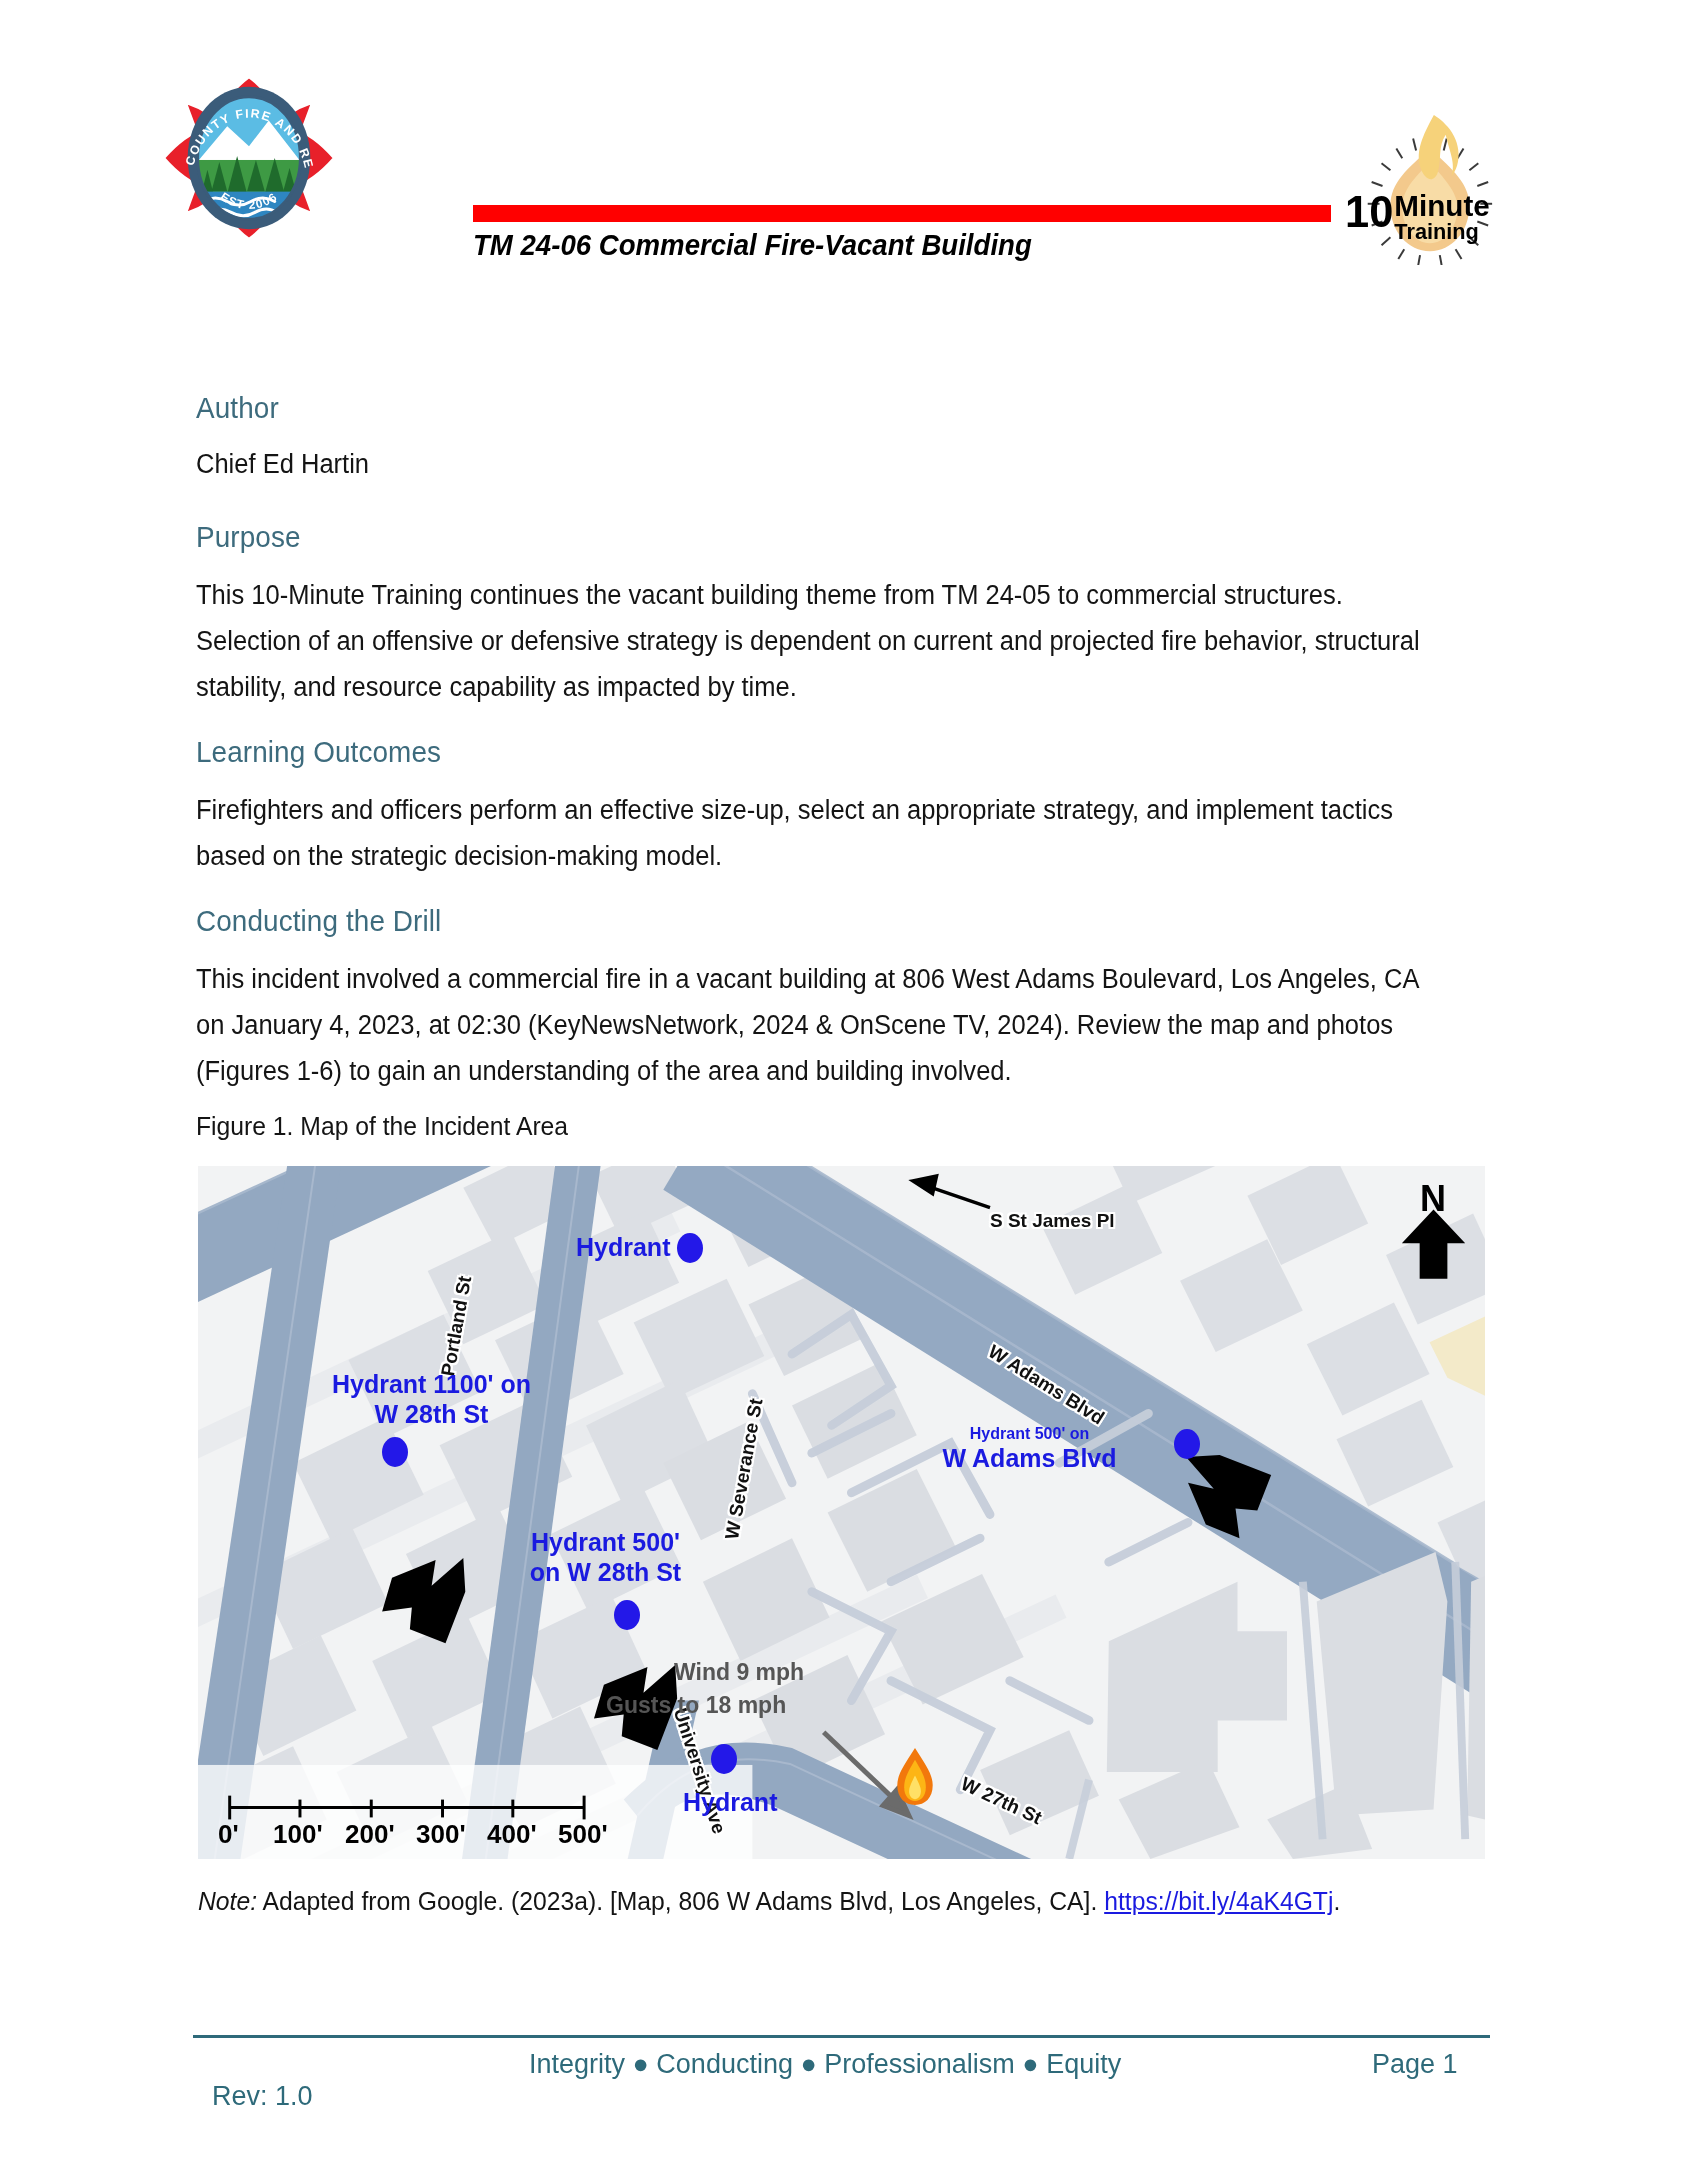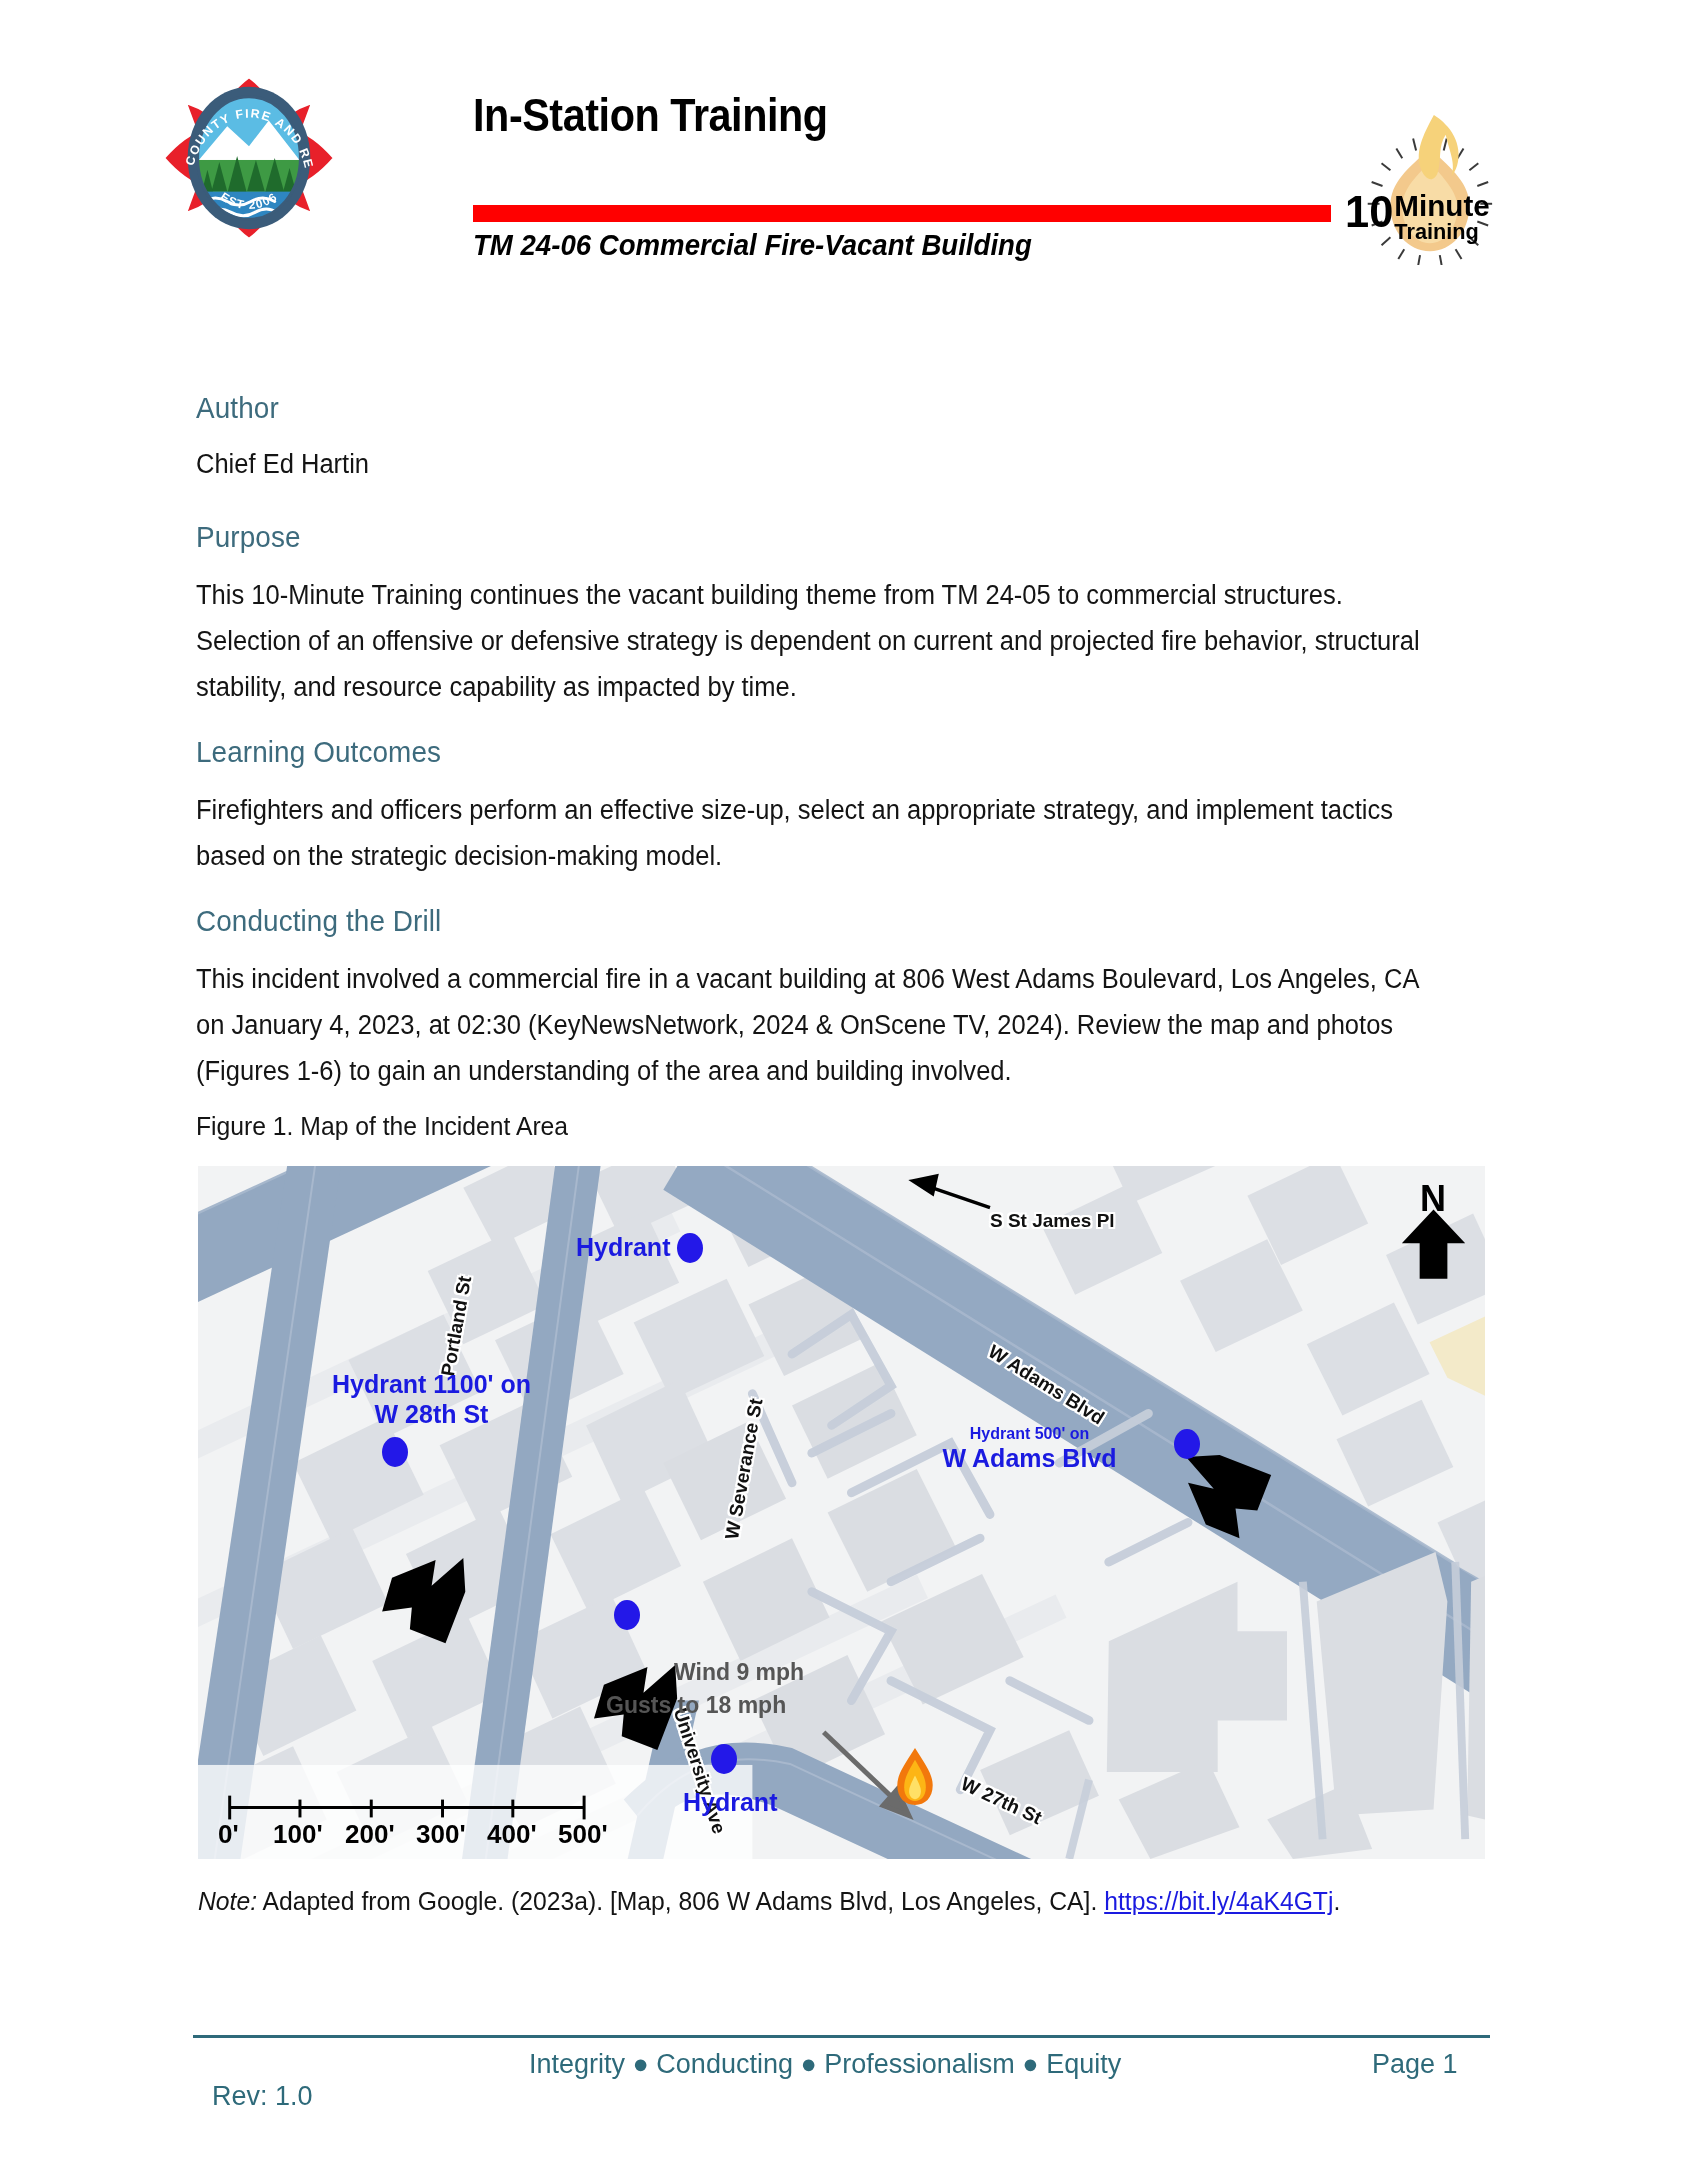--- a/index.html
+++ b/index.html
@@ -169,23 +169,20 @@
 
         <text font-family="Liberation Sans, sans-serif" font-size="12.5" font-weight="bold" fill="#ffffff" letter-spacing="1.6">
           <textPath href="#arcTop" startOffset="50%" text-anchor="middle">EAST COUNTY FIRE AND RESCUE</textPath>
         </text>
         <text font-family="Liberation Sans, sans-serif" font-size="12" font-weight="bold" fill="#ffffff" letter-spacing="1.4">
           <textPath href="#arcBot" startOffset="50%" text-anchor="middle">EST 2006</textPath>
         </text>
       </svg>
     </div>
 
-    <div class="title-block">
-      <div class="main-title">In-Station Training</div>
-    </div>
     <div class="red-bar"></div>
     <div class="sub-title">TM 24-06 Commercial Fire-Vacant Building</div>
 
     <div class="badge-wrap">
       <svg width="168" height="158" viewBox="0 0 170 160">
 
         <g stroke="#3A3A3A" stroke-width="2">
           <g transform="translate(92,96)">
             <line x1="0" y1="-54" x2="0" y2="-66"></line>
             <line x1="14" y1="-52" x2="17" y2="-64" transform="rotate(0)"></line>
@@ -423,20 +420,24 @@
     <div class="hyd-dot" style="left:976px;top:263px;"></div>
     <div class="hyd-dot" style="left:513px;top:578px;"></div>
 
     <div class="mlabel" style="left:378px;top:67px;font-size:25px;">Hydrant</div>
 
     <div style="position:absolute;left:95px;top:204px;width:277px;text-align:center;">
       <div class="mlabel" style="position:static;font-size:25px;display:block;">Hydrant 1100' on</div>
       <div class="mlabel" style="position:static;font-size:25px;display:block;">W 28th St</div>
     </div>
 
+    <div style="position:absolute;left:279px;top:362px;width:257px;text-align:center;">
+      <div class="mlabel" style="position:static;font-size:25px;display:block;">Hydrant 500'</div>
+      <div class="mlabel" style="position:static;font-size:25px;display:block;">on W 28th St</div>
+    </div>
 
     <div style="position:absolute;left:693px;top:259px;width:277px;text-align:center;">
       <div class="mlabel" style="position:static;font-size:16px;display:block;">Hydrant 500' on</div>
       <div class="mlabel" style="position:static;font-size:25px;display:block;">W Adams Blvd</div>
     </div>
 
     <div class="mlabel" style="left:485px;top:622px;font-size:25px;">Hydrant</div>
   </div>
 
   <div class="note">

